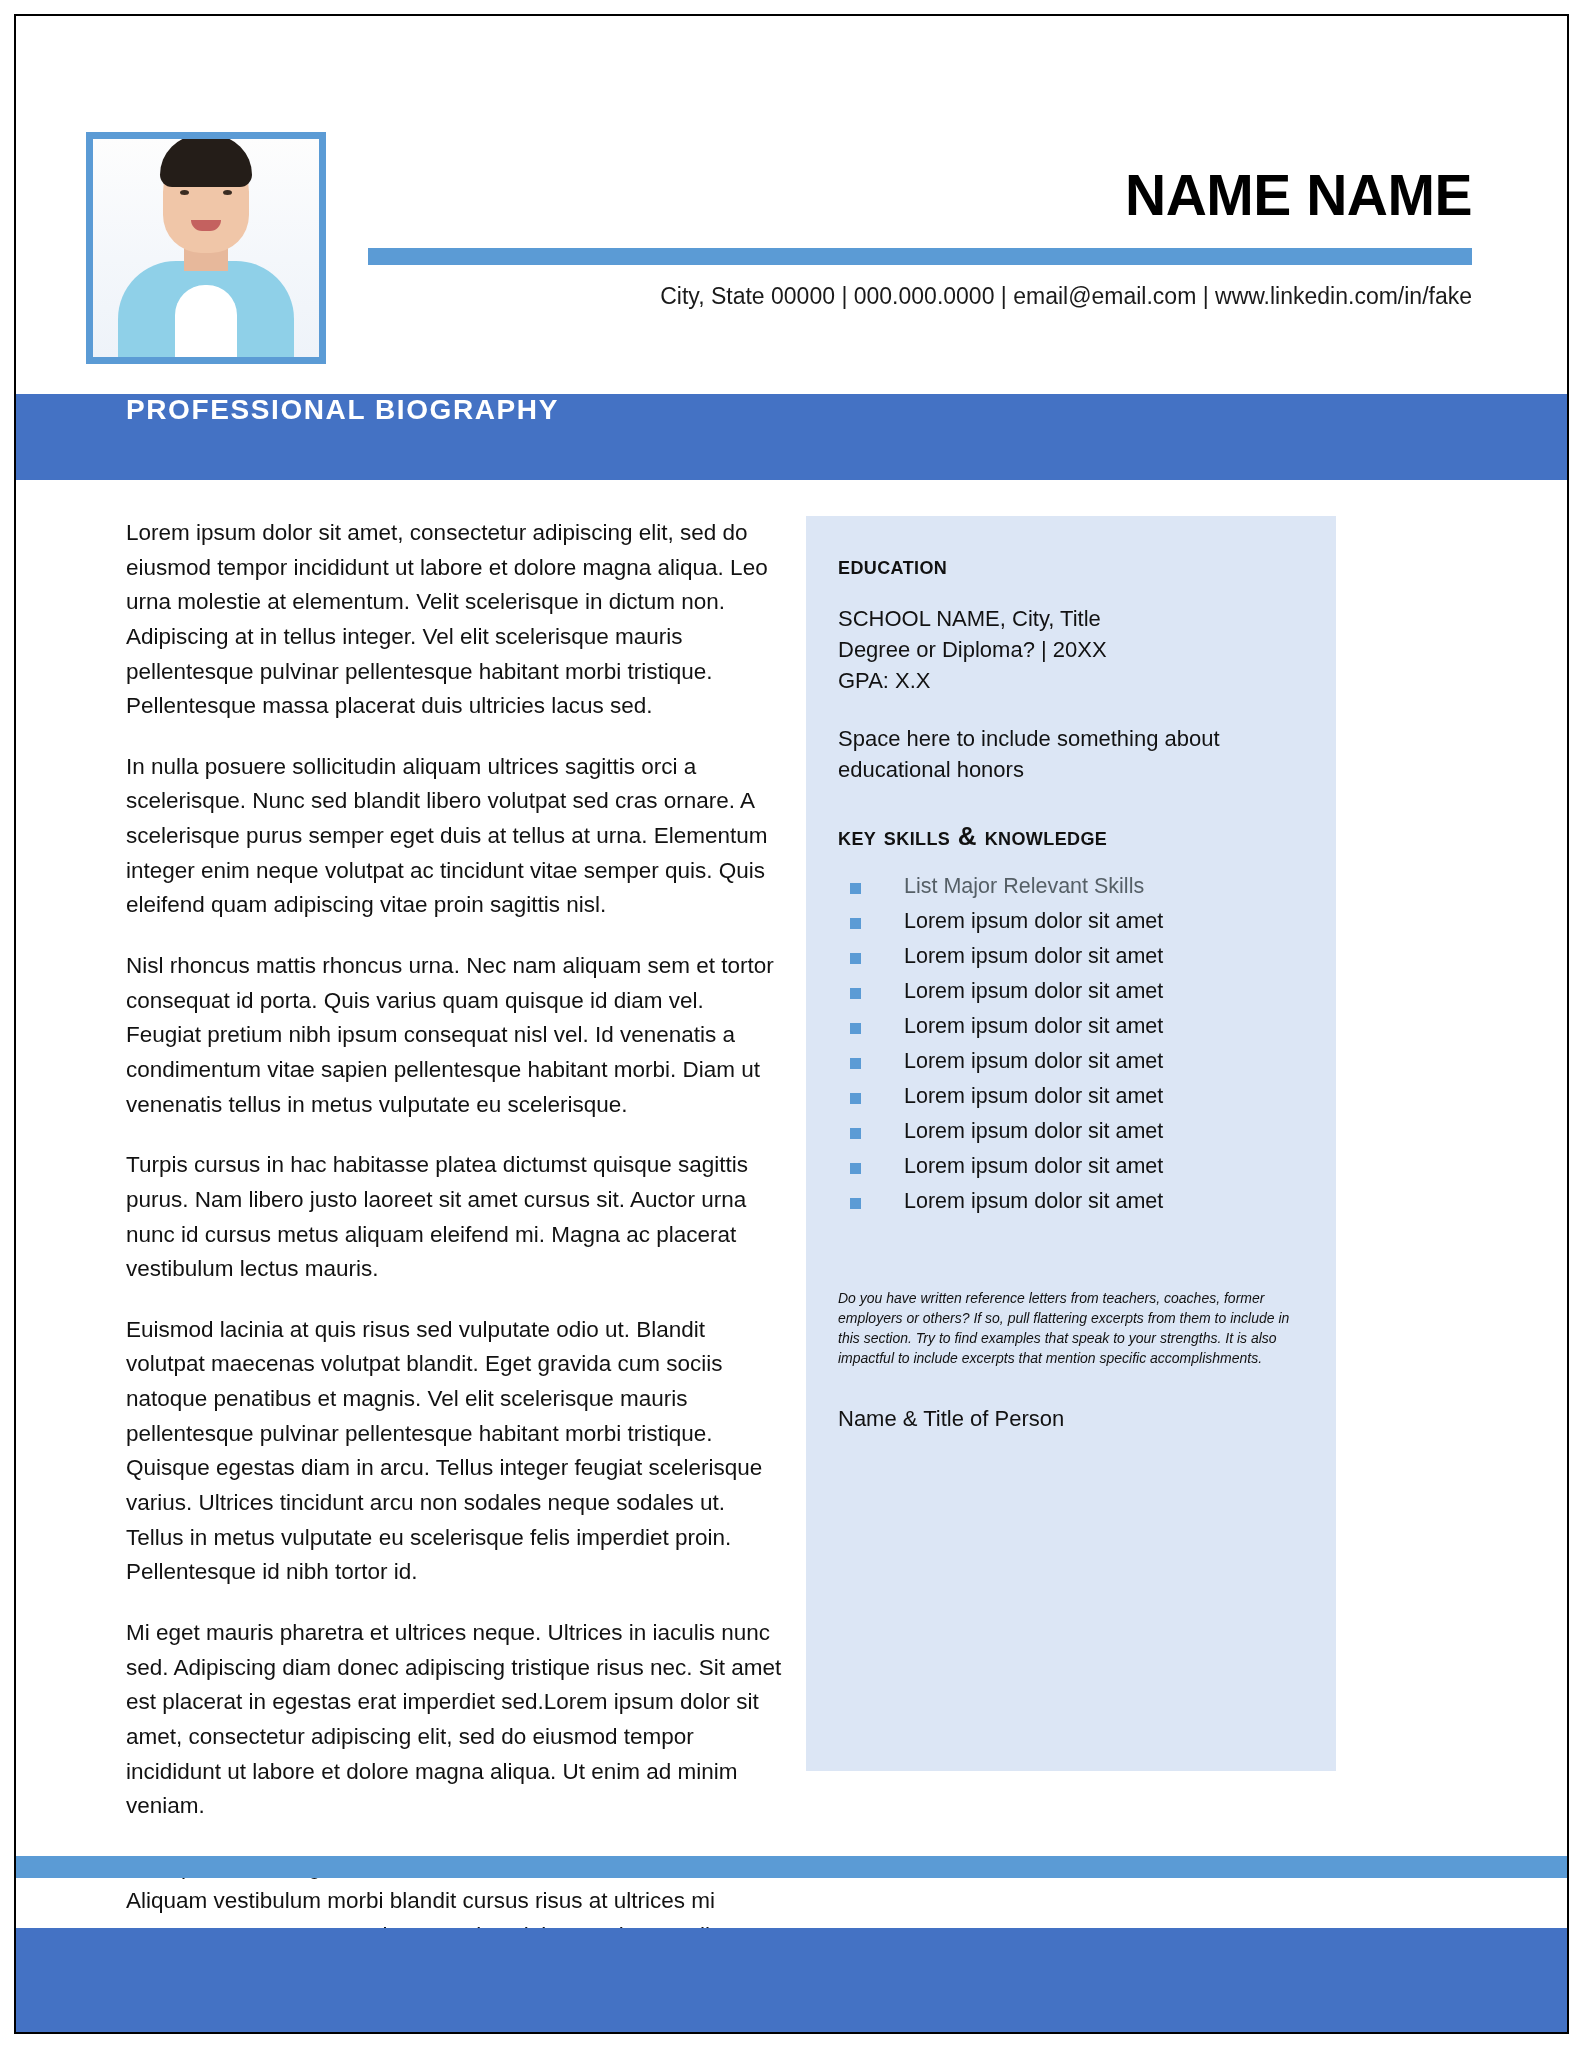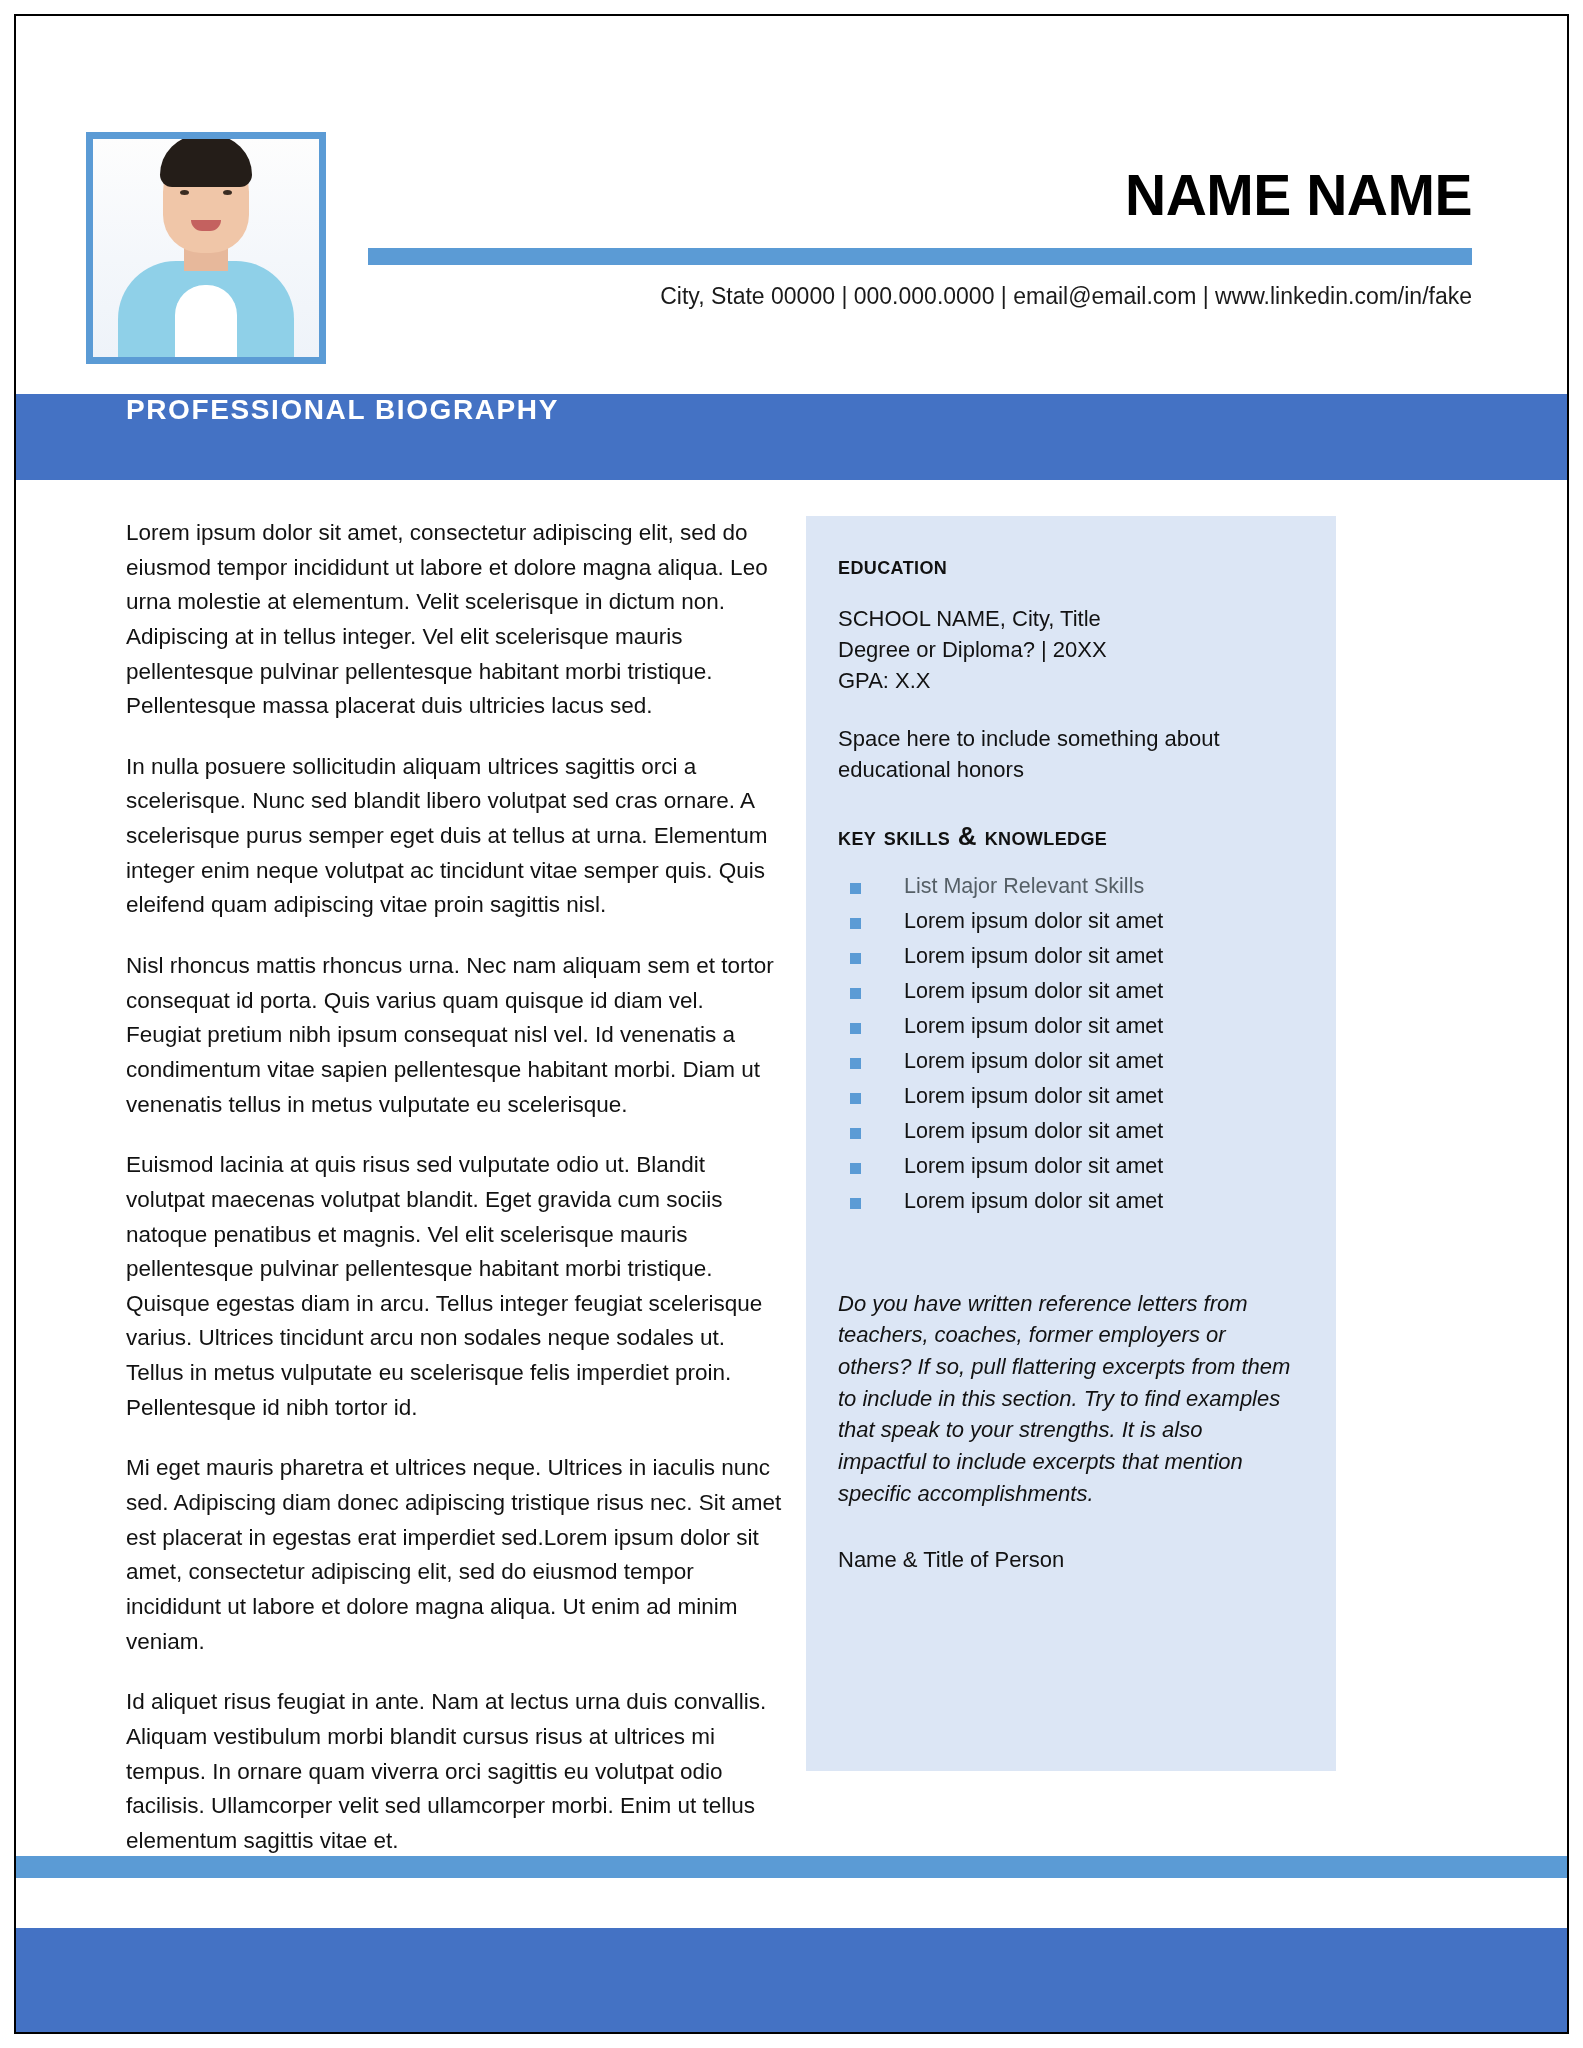--- a/index.html
+++ b/index.html
@@ -240,21 +240,21 @@
     left: 12px;
     top: 9px;
     width: 11px;
     height: 11px;
     background: #5B9BD5;
   }
   #skill-list li.muted { color: #555f66; }
 
   #ref-note {
     margin-top: 74px;
-    font-size: 22px;
+    font-size: 14px;
     line-height: 1.44;
     font-style: italic;
     color: #121212;
   }
   #ref-name {
     margin-top: 38px;
     font-size: 22px;
     color: #121212;
   }
 
@@ -309,20 +309,21 @@
     <div id="banner">
       <span id="banner-label">PROFESSIONAL BIOGRAPHY</span>
     </div>
 
     <div id="content">
 
       <div id="bio-column">
         <p class="bio-para">Lorem ipsum dolor sit amet, consectetur adipiscing elit, sed do eiusmod tempor incididunt ut labore et dolore magna aliqua. Leo urna molestie at elementum. Velit scelerisque in dictum non. Adipiscing at in tellus integer. Vel elit scelerisque mauris pellentesque pulvinar pellentesque habitant morbi tristique. Pellentesque massa placerat duis ultricies lacus sed.</p>
         <p class="bio-para">In nulla posuere sollicitudin aliquam ultrices sagittis orci a scelerisque. Nunc sed blandit libero volutpat sed cras ornare. A scelerisque purus semper eget duis at tellus at urna. Elementum integer enim neque volutpat ac tincidunt vitae semper quis. Quis eleifend quam adipiscing vitae proin sagittis nisl.</p>
         <p class="bio-para">Nisl rhoncus mattis rhoncus urna. Nec nam aliquam sem et tortor consequat id porta. Quis varius quam quisque id diam vel. Feugiat pretium nibh ipsum consequat nisl vel. Id venenatis a condimentum vitae sapien pellentesque habitant morbi. Diam ut venenatis tellus in metus vulputate eu scelerisque.</p>
+        <p class="bio-para">Turpis cursus in hac habitasse platea dictumst quisque sagittis purus. Nam libero justo laoreet sit amet cursus sit. Auctor urna nunc id cursus metus aliquam eleifend mi. Magna ac placerat vestibulum lectus mauris.</p>
         <p class="bio-para">Euismod lacinia at quis risus sed vulputate odio ut. Blandit volutpat maecenas volutpat blandit. Eget gravida cum sociis natoque penatibus et magnis. Vel elit scelerisque mauris pellentesque pulvinar pellentesque habitant morbi tristique. Quisque egestas diam in arcu. Tellus integer feugiat scelerisque varius. Ultrices tincidunt arcu non sodales neque sodales ut. Tellus in metus vulputate eu scelerisque felis imperdiet proin. Pellentesque id nibh tortor id.</p>
         <p class="bio-para">Mi eget mauris pharetra et ultrices neque. Ultrices in iaculis nunc sed. Adipiscing diam donec adipiscing tristique risus nec. Sit amet est placerat in egestas erat imperdiet sed.Lorem ipsum dolor sit amet, consectetur adipiscing elit, sed do eiusmod tempor incididunt ut labore et dolore magna aliqua. Ut enim ad minim veniam.</p>
         <p class="bio-para">Id aliquet risus feugiat in ante. Nam at lectus urna duis convallis. Aliquam vestibulum morbi blandit cursus risus at ultrices mi tempus. In ornare quam viverra orci sagittis eu volutpat odio facilisis. Ullamcorper velit sed ullamcorper morbi. Enim ut tellus elementum sagittis vitae et.</p>
       </div>
 
       <aside id="sidebar">
 
         <h2 class="side-head">Education</h2>
 
         <p class="side-line">SCHOOL NAME, City, Title</p>

